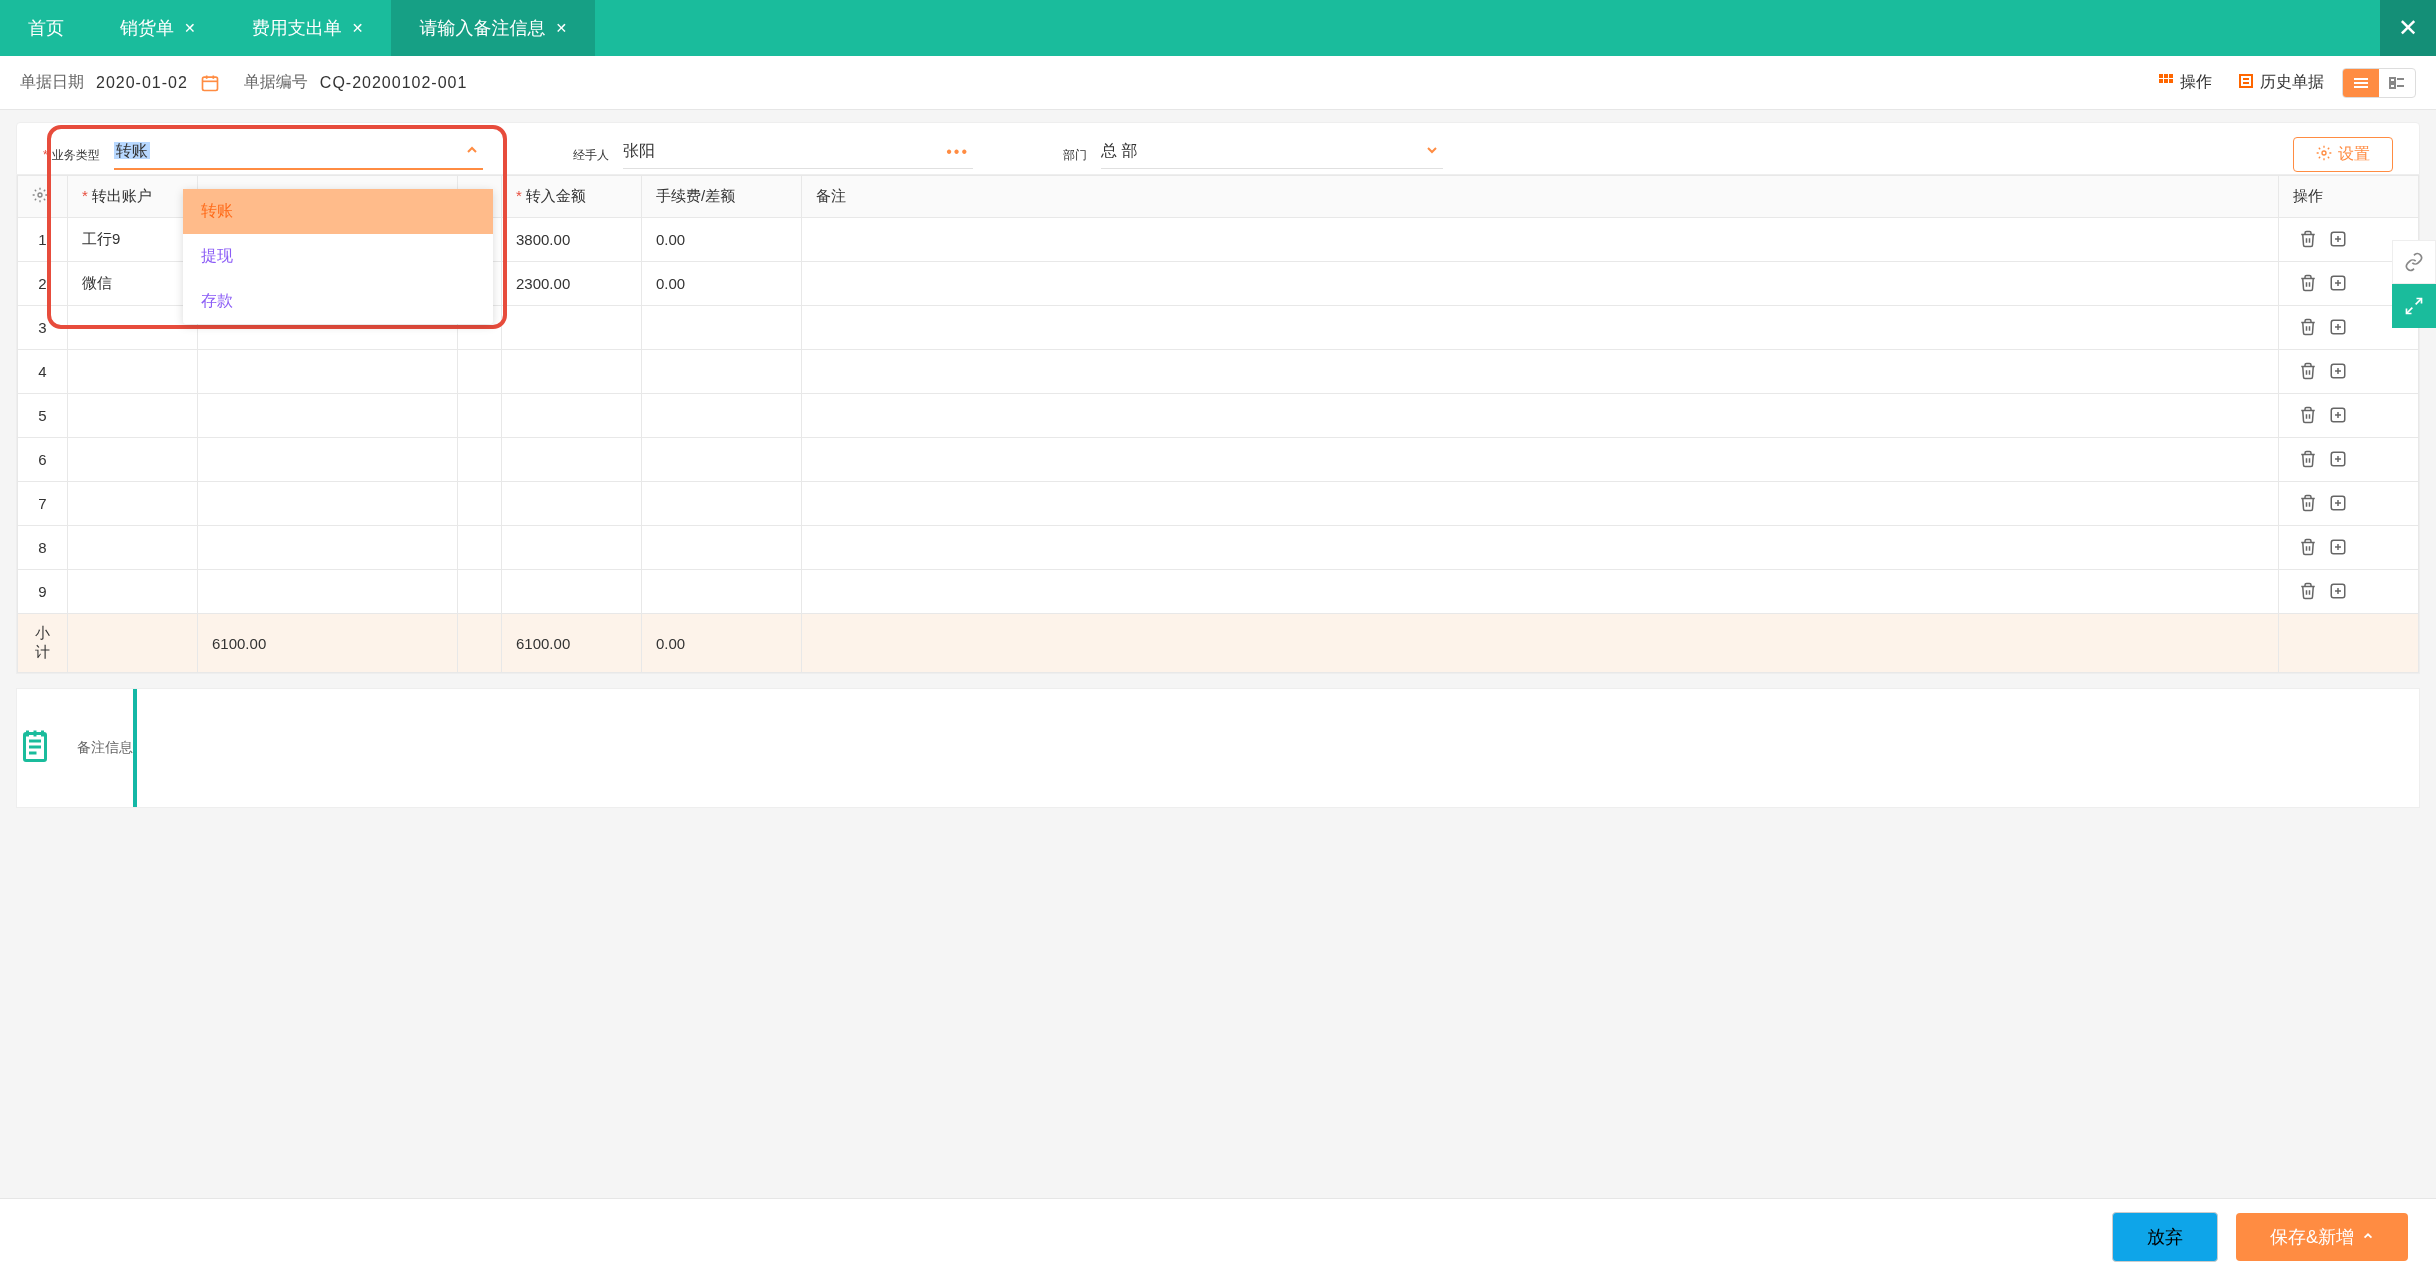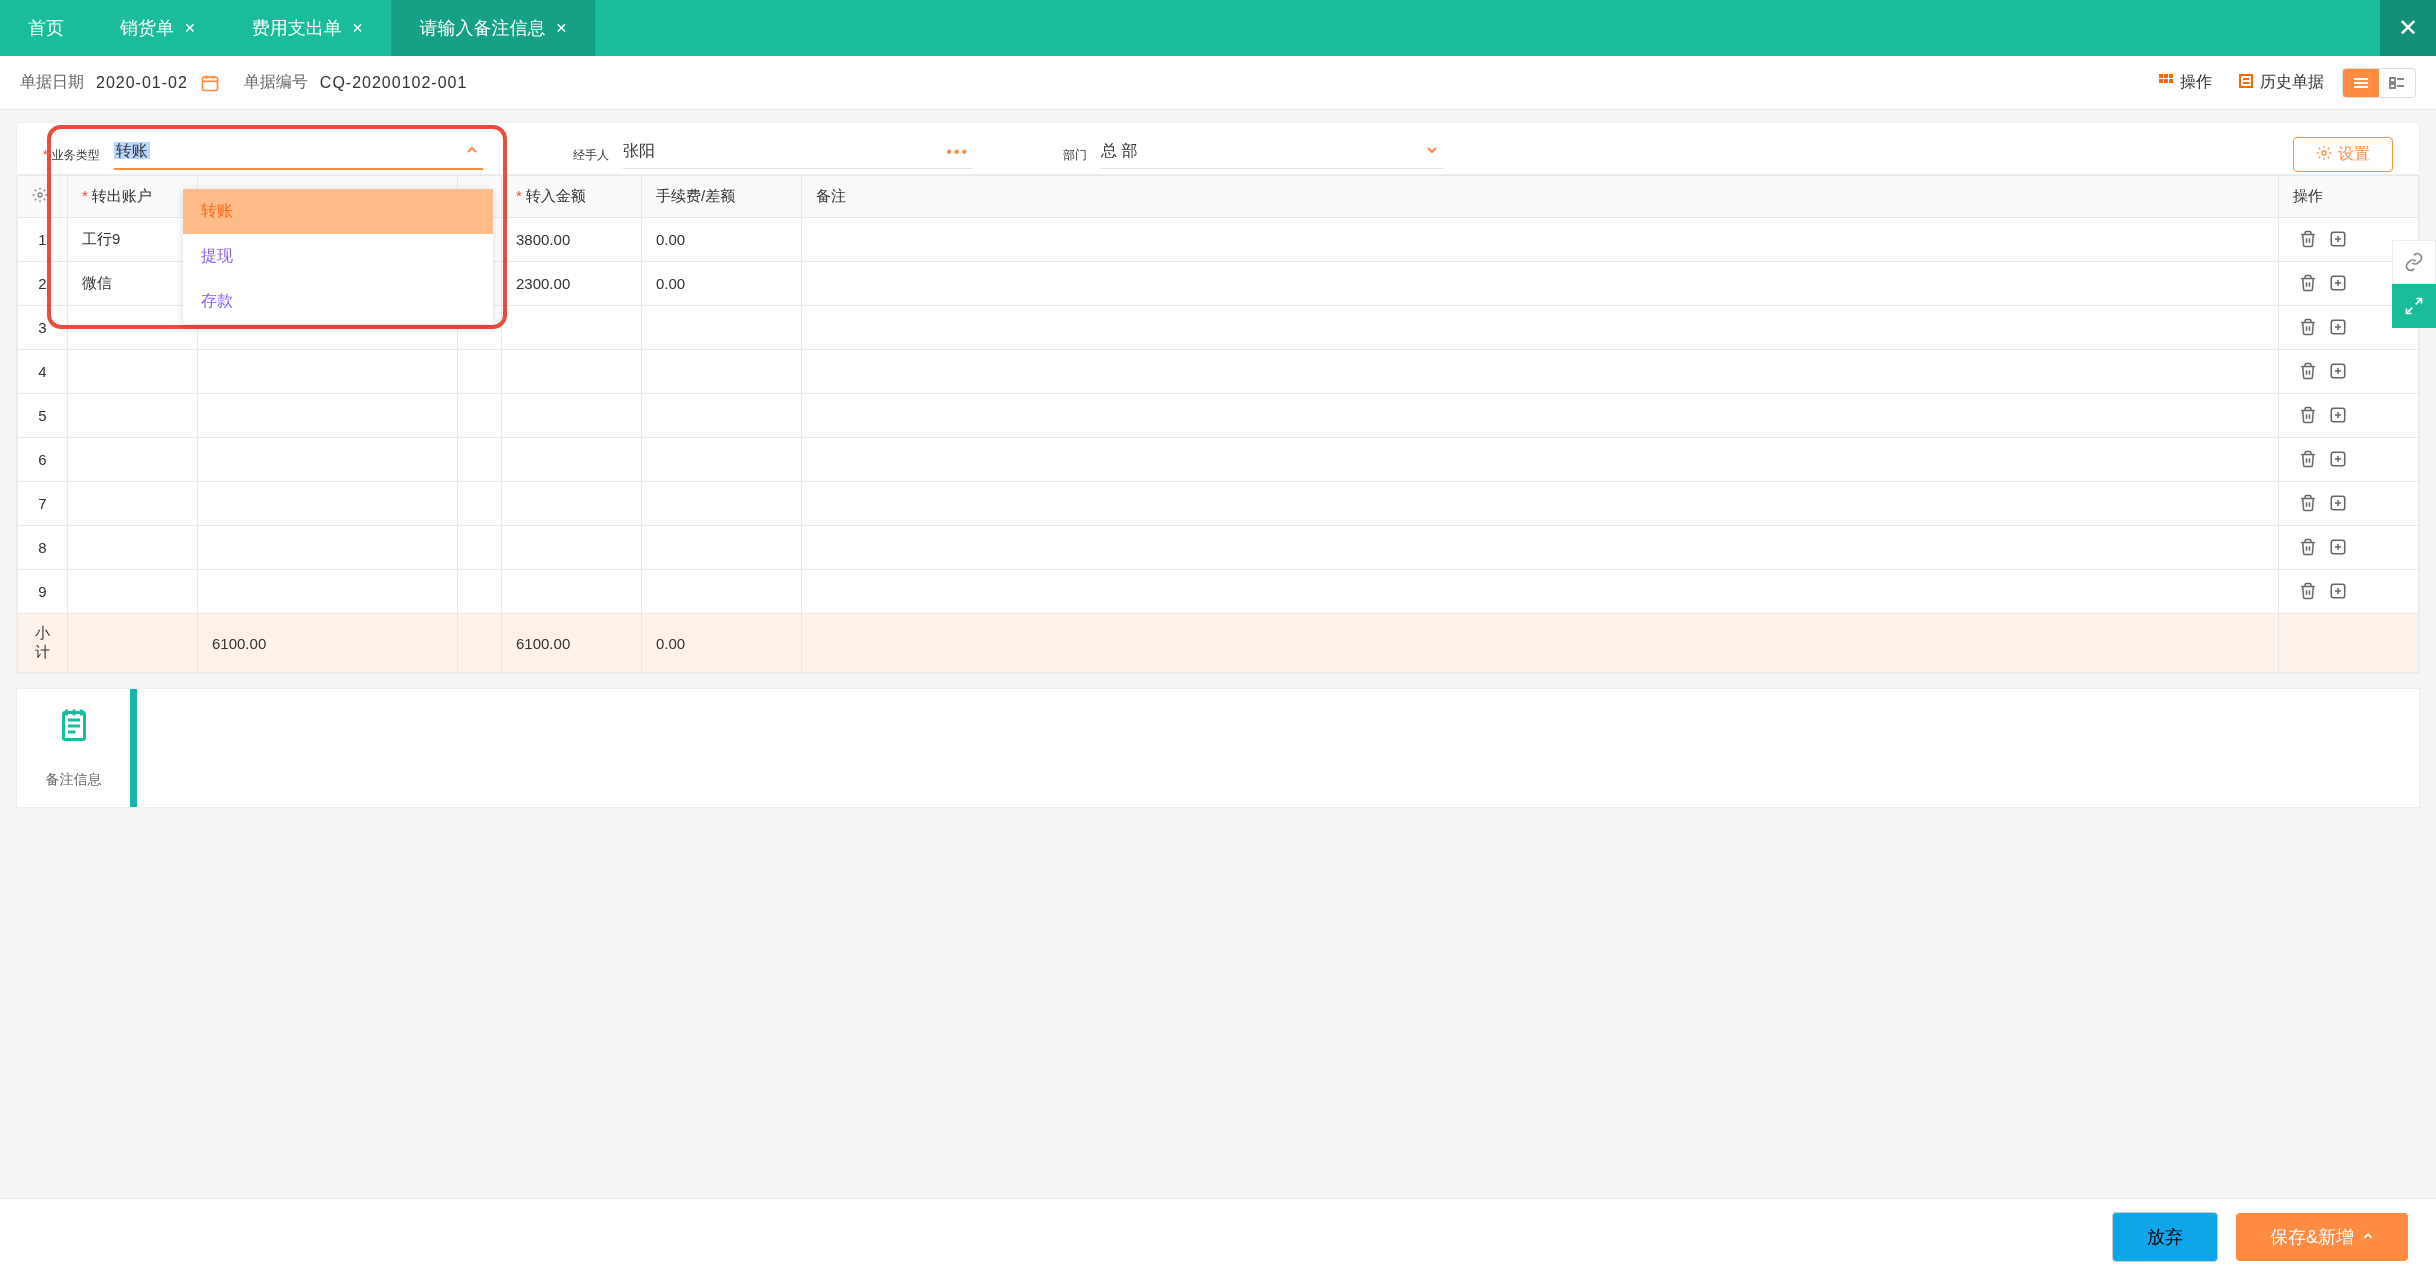--- a/index.html
+++ b/index.html
@@ -205,26 +205,26 @@
 .remarks-area {
   margin: 14px 16px 0 16px;
   background: #fff;
   border: 1px solid #eee;
   display: flex;
   height: 120px;
 }
 .remarks-side {
   width: 120px;
   display: flex;
-  flex-direction: column;
+  flex-direction: row;
   align-items: center;
   justify-content: center;
   gap: 24px;
   color: #666;
-  border-right: 7px solid #14b8a6;
+  border-right: 4px solid #14b8a6;
 }
 .remarks-side svg { color: #1abc9c; }
 .remarks-input {
   flex: 1;
   border: none;
   border-bottom: 1px solid #e0e0e0;
   margin: 26px 28px;
   padding: 8px 0;
   font-size: 16px;
   color: #999;

